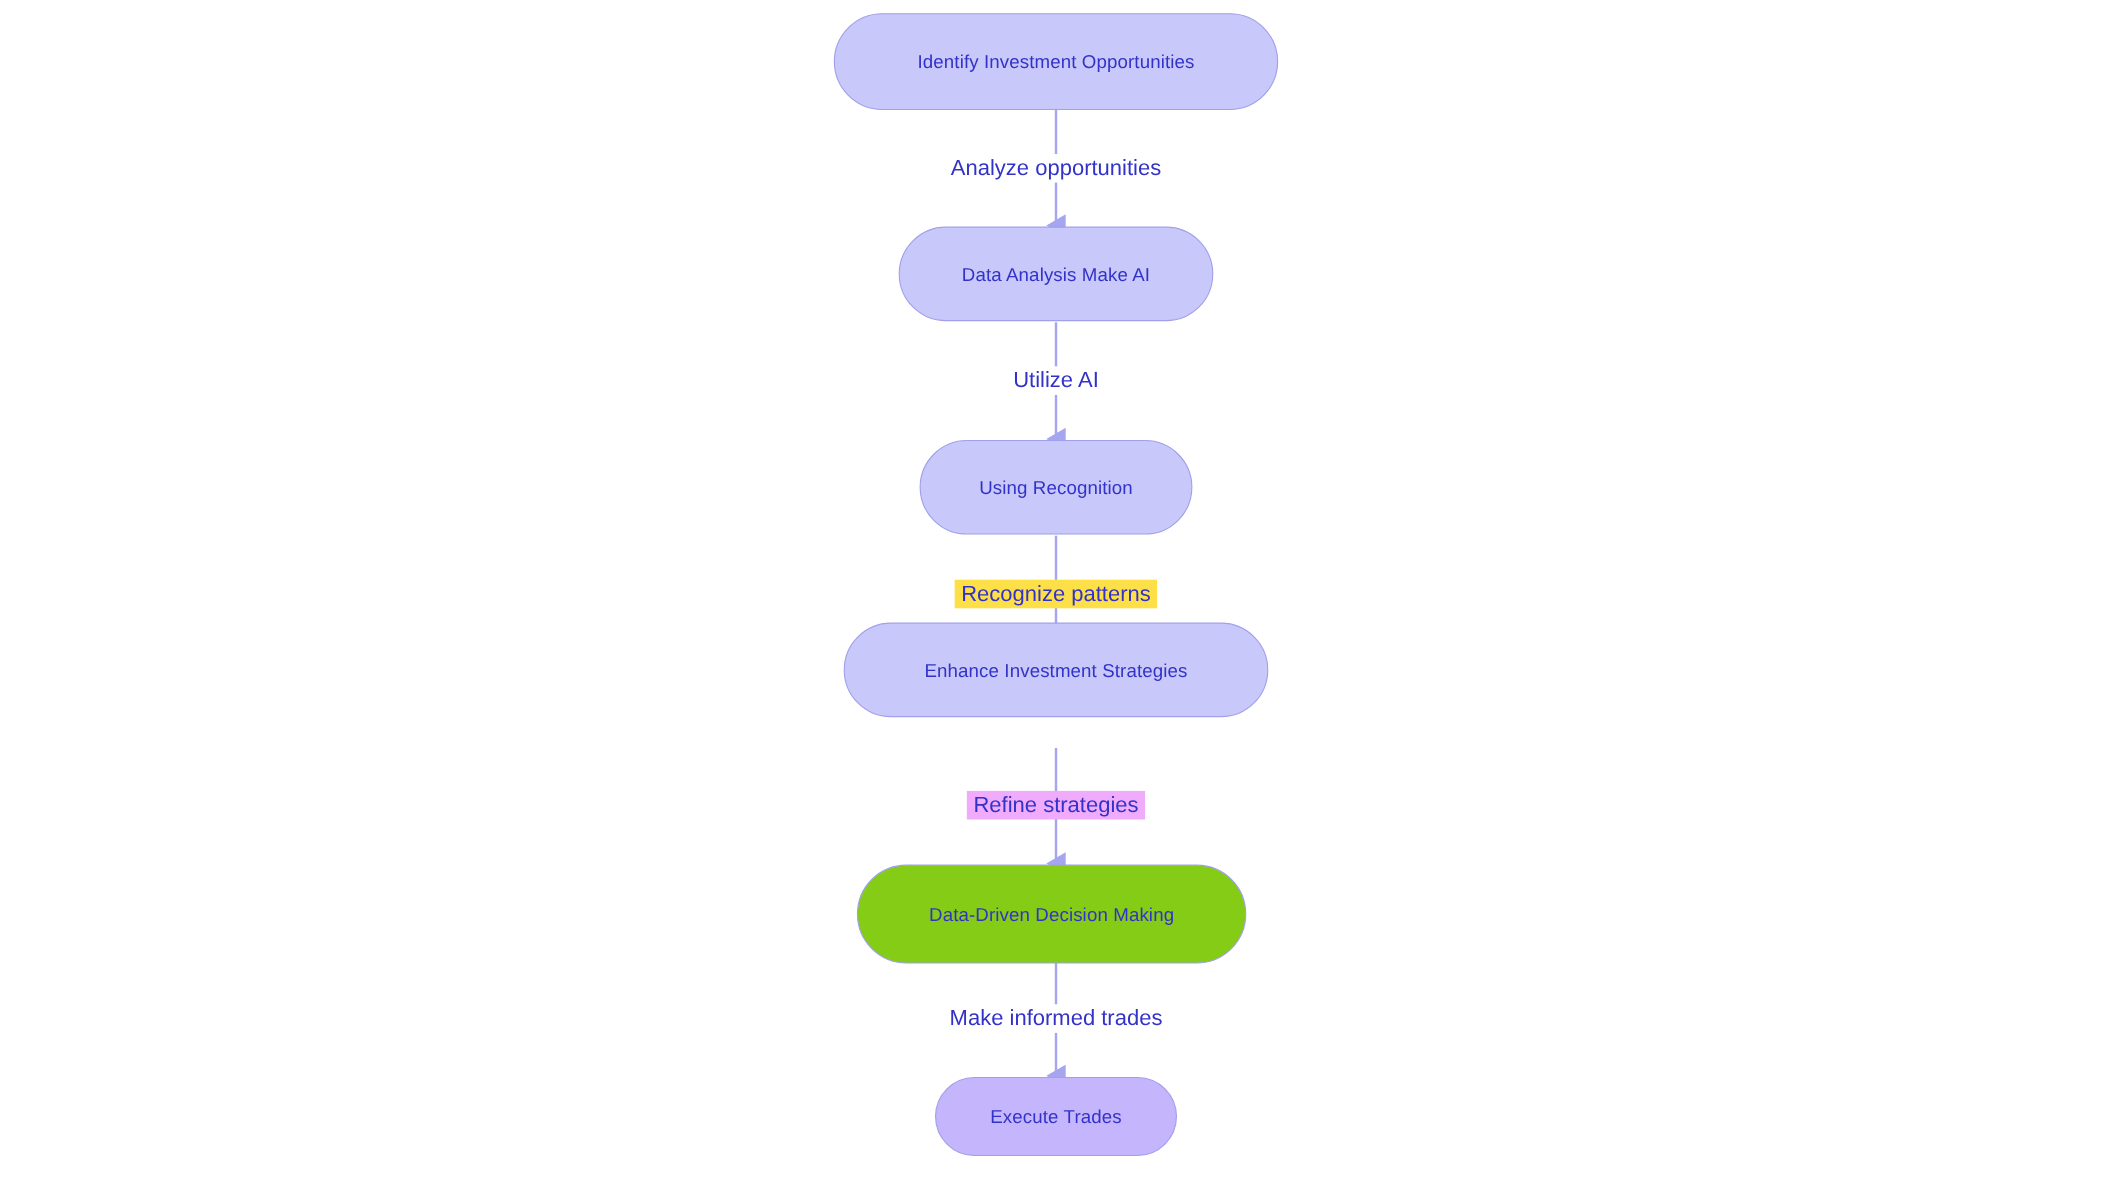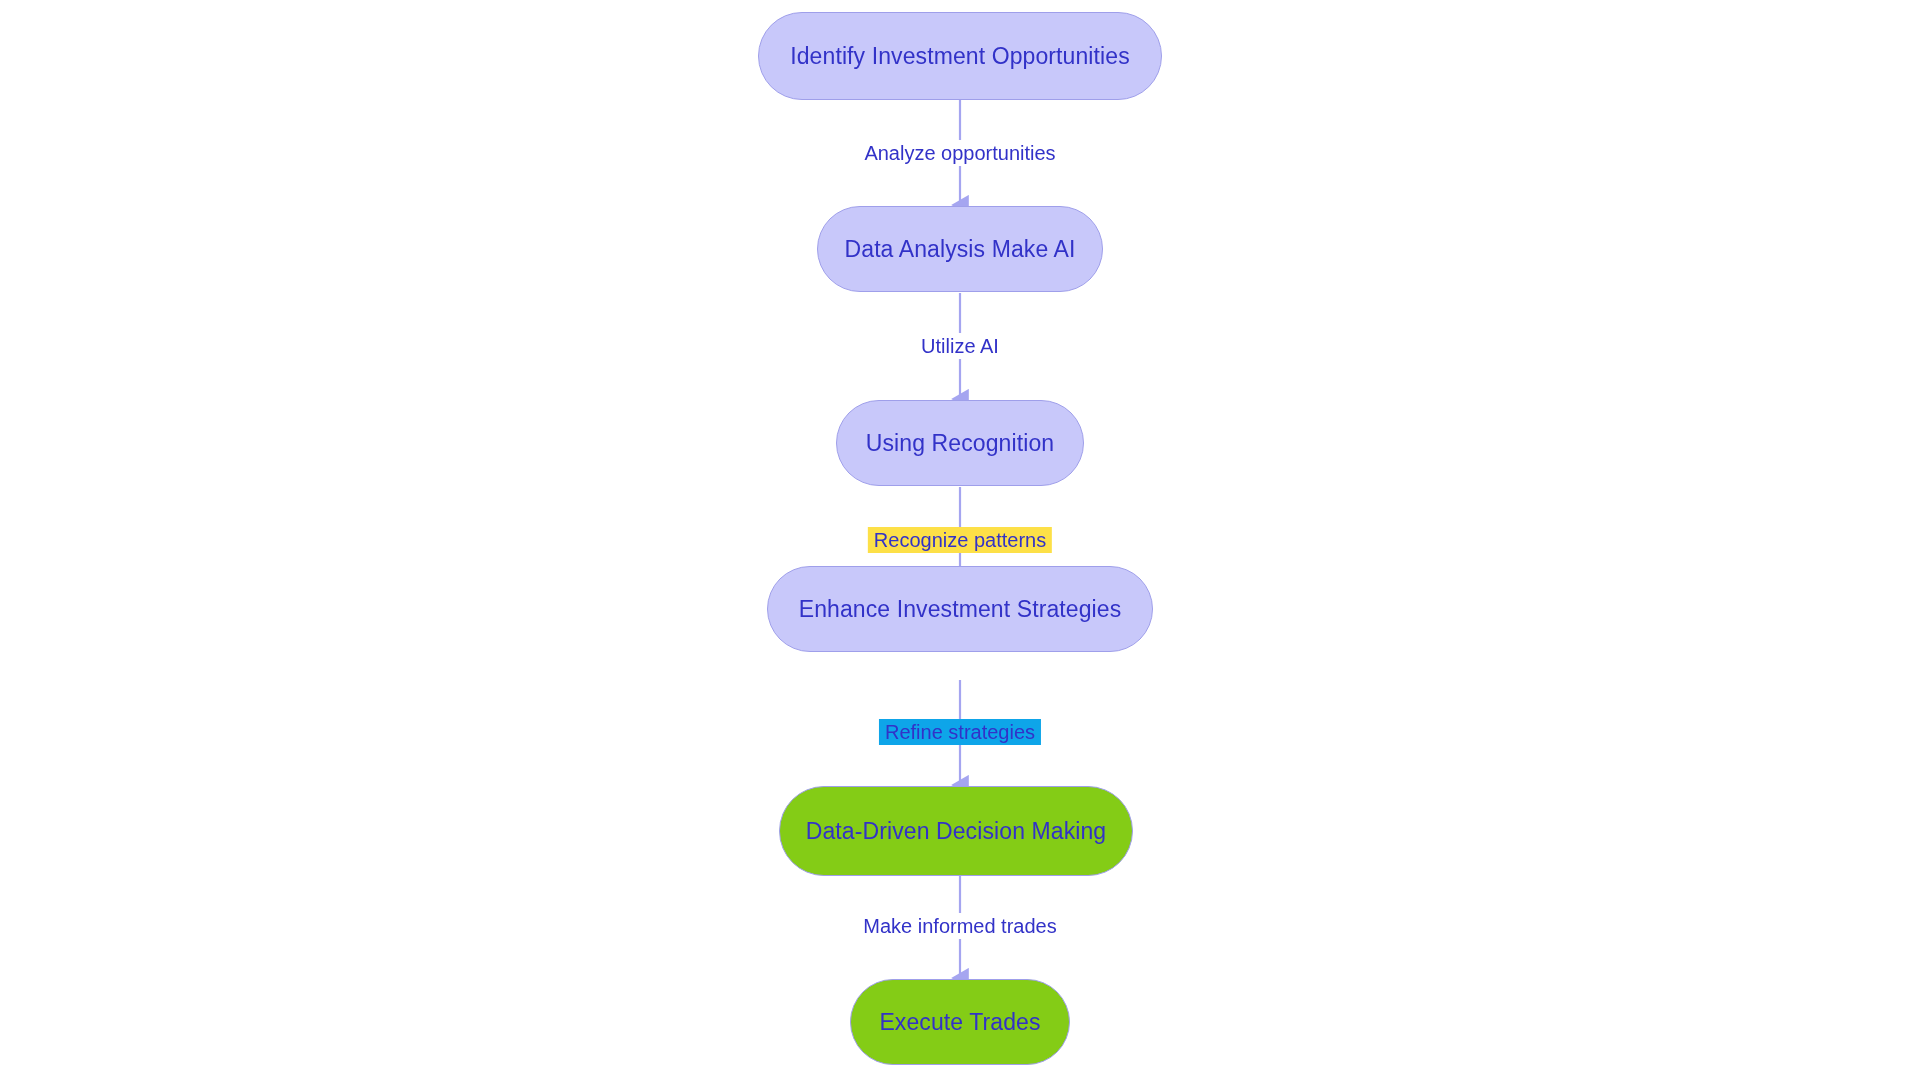--- a/index.html
+++ b/index.html
@@ -40,21 +40,21 @@
     align-items: center;
     justify-content: center;
     background: #c8c8fa;
     border: 1.6px solid #9f9fea;
     border-radius: 999px;
     transform: translateX(-50%);
     left: 960px;
   }
   .node-label {
     color: #3232c8;
-    font-size: 23px;
+    font-size: 17px;
     font-weight: 400;
     letter-spacing: 0.1px;
     white-space: nowrap;
     line-height: 1;
     font-family: "Liberation Sans", sans-serif;
   }
 
   
   .edge-label {
     position: absolute;
@@ -98,26 +98,26 @@
       </div>
       <div class="node" style="left: 960px; top: 400px; width: 248px; height: 86px; background: rgb(200, 200, 250); border-color: rgb(159, 159, 234);">
         <span class="node-label" style="color: rgb(50, 50, 200);">Using Recognition</span>
       </div>
       <div class="node" style="left: 960px; top: 566px; width: 386px; height: 86px; background: rgb(200, 200, 250); border-color: rgb(159, 159, 234);">
         <span class="node-label" style="color: rgb(50, 50, 200);">Enhance Investment Strategies</span>
       </div>
       <div class="node" style="left: 956px; top: 786px; width: 354px; height: 90px; background: #84cc16; border-color: rgb(159, 159, 234);">
         <span class="node-label" style="color: rgb(50, 50, 200);">Data-Driven Decision Making</span>
       </div>
-      <div class="node" style="left: 960px; top: 979px; width: 220px; height: 86px; background: #84cc16; border-color: rgb(159, 159, 234);">
+      <div class="node" style="left: 960px; top: 979px; width: 220px; height: 72px; background: #c4b5fd; border-color: rgb(159, 159, 234);">
         <span class="node-label" style="color: rgb(50, 50, 200);">Execute Trades</span>
       </div>
     </div>
 
   <div id="edge-label-layer">
       <div class="edge-label" style="left: 960px; top: 153px; color: rgb(50, 50, 200); background: rgb(255, 255, 255);">Analyze opportunities</div>
       <div class="edge-label" style="left: 960px; top: 346px; color: rgb(50, 50, 200); background: rgb(255, 255, 255);">Utilize AI</div>
       <div class="edge-label" style="left: 960px; top: 540px; color: rgb(50, 50, 200); background: #fde047;">Recognize patterns</div>
-      <div class="edge-label" style="left: 960px; top: 732px; color: rgb(50, 50, 200); background: #0ea5e9;">Refine strategies</div>
+      <div class="edge-label" style="left: 960px; top: 732px; color: rgb(50, 50, 200); background: #f0abfc;">Refine strategies</div>
       <div class="edge-label" style="left: 960px; top: 926px; color: rgb(50, 50, 200); background: rgb(255, 255, 255);">Make informed trades</div>
     </div>
 
 </div>
 
 </body></html>

